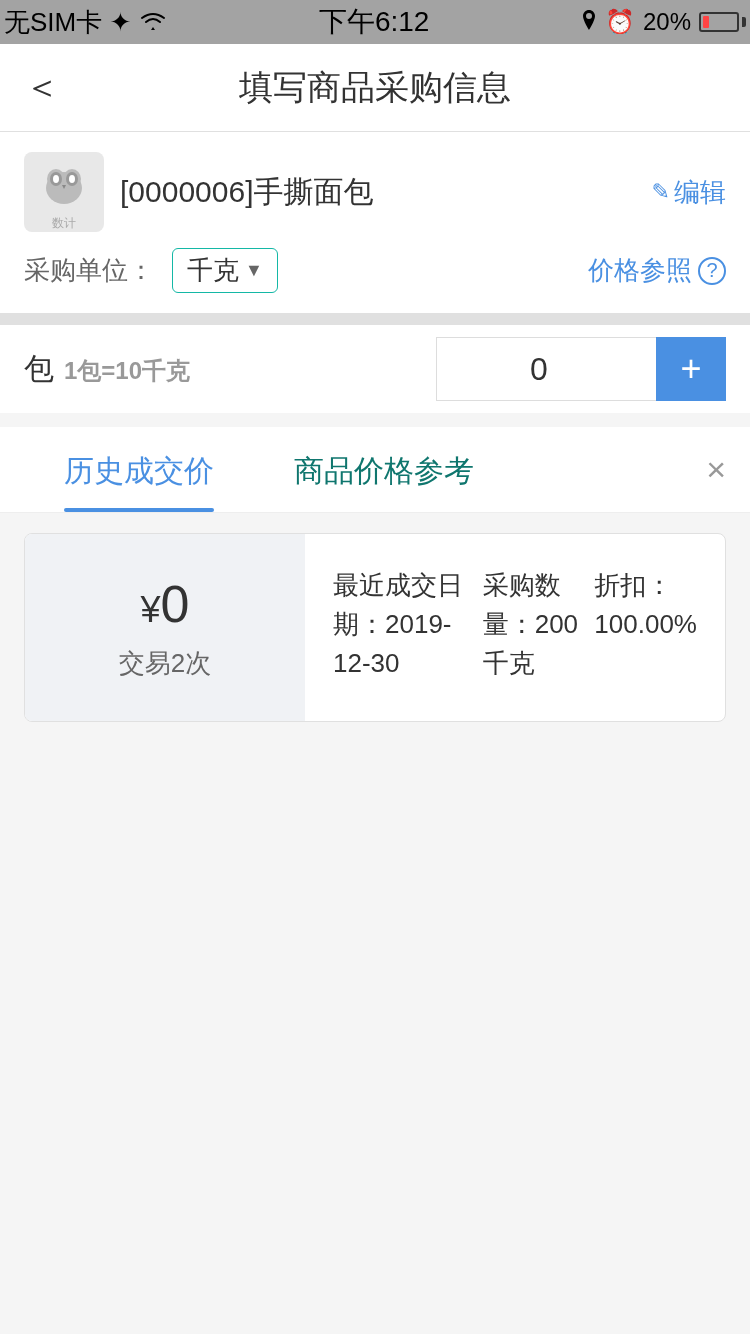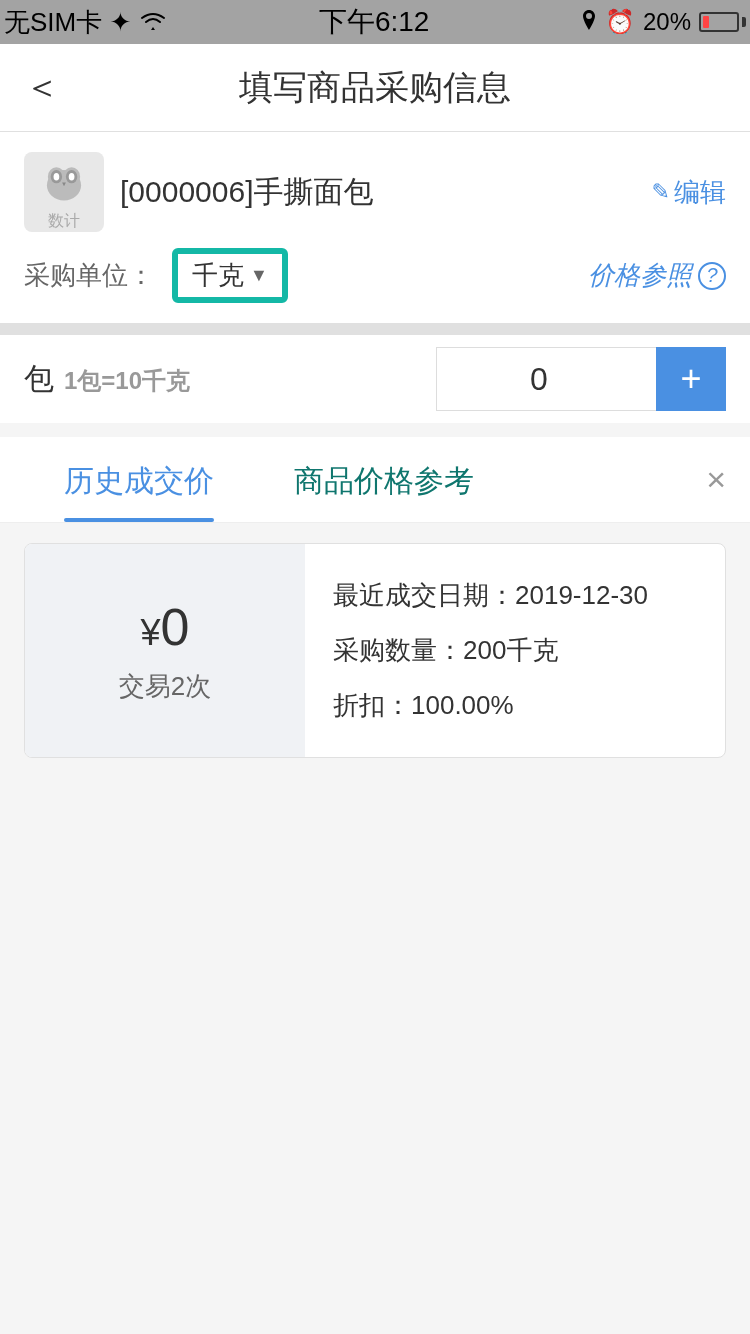--- a/index.html
+++ b/index.html
@@ -147,41 +147,40 @@
       margin-top: 4px;
     }
     .purchase-unit {
       display: flex;
       align-items: center;
       gap: 18px;
       font-size: 26px;
       color: #666;
     }
     .unit-selector {
-      border: 6px solid #14b8a6;
+      border: 1px solid #14b8a6;
       border-radius: 6px;
       padding: 4px 14px;
       font-size: 26px;
       color: #333;
       display: flex;
       align-items: center;
       gap: 6px;
       background: #fff;
     }
     .unit-arrow {
       font-size: 18px;
       color: #666;
     }
     .price-ref {
       color: #4a90e2;
       font-size: 26px;
       display: flex;
       align-items: center;
       gap: 6px;
-      font-style: italic;
     }
     .price-ref-question {
       width: 28px;
       height: 28px;
       border: 2px solid #4a90e2;
       border-radius: 50%;
       display: flex;
       align-items: center;
       justify-content: center;
       font-size: 20px;
@@ -318,21 +317,21 @@
     }
     .trade-count {
       font-size: 26px;
       color: #666;
       margin-top: 12px;
     }
     .trade-right {
       flex: 1;
       padding: 32px 28px;
       display: flex;
-      flex-direction: column;
+      flex-direction: row;
       gap: 16px;
       justify-content: center;
     }
     .trade-detail-row {
       font-size: 26px;
       color: #333;
       line-height: 1.5;
     }
   </style>
 </head>
@@ -380,21 +379,21 @@
         <svg width="60" height="60" viewBox="0 0 60 60" fill="none">
           <ellipse cx="30" cy="35" rx="18" ry="16" fill="#bbb"></ellipse>
           <ellipse cx="22" cy="26" rx="9" ry="10" fill="#bbb"></ellipse>
           <ellipse cx="38" cy="26" rx="9" ry="10" fill="#bbb"></ellipse>
           <ellipse cx="22" cy="26" rx="6" ry="7" fill="#999"></ellipse>
           <ellipse cx="38" cy="26" rx="6" ry="7" fill="#999"></ellipse>
           <ellipse cx="22" cy="26" rx="3" ry="4" fill="#fff"></ellipse>
           <ellipse cx="38" cy="26" rx="3" ry="4" fill="#fff"></ellipse>
           <polygon points="28,32 32,32 30,36" fill="#888"></polygon>
         </svg>
-        <span style="font-size:16px;color:#aaa;margin-top:2px;">数计</span>
+        <span style="font-size:12px;color:#aaa;margin-top:2px;">数计</span>
       </div>
       <span class="product-name">[0000006]手撕面包</span>
     </div>
     <div class="edit-btn">
       <span class="edit-icon-small">✎</span>
       <span>编辑</span>
     </div>
   </div>
   <div class="product-footer">
     <div class="purchase-unit">

